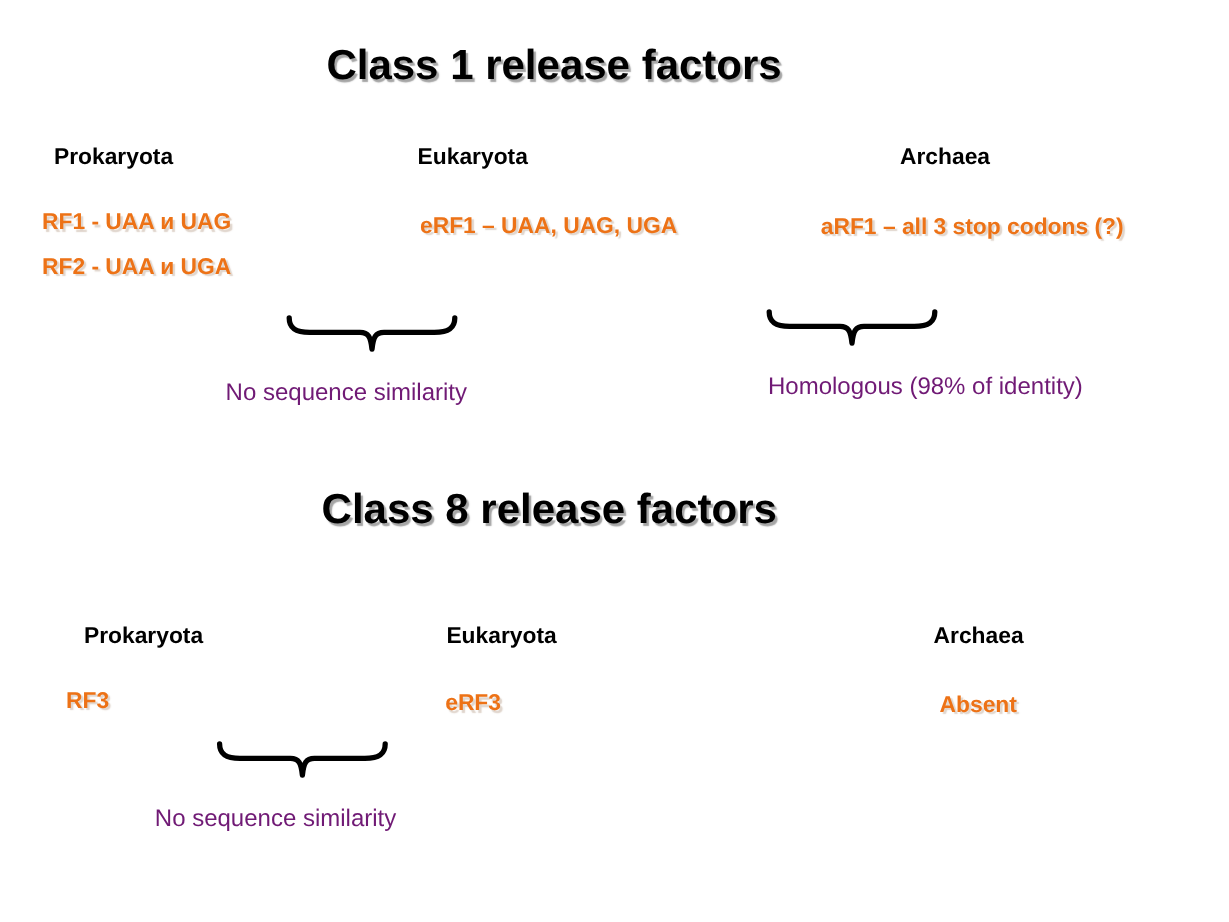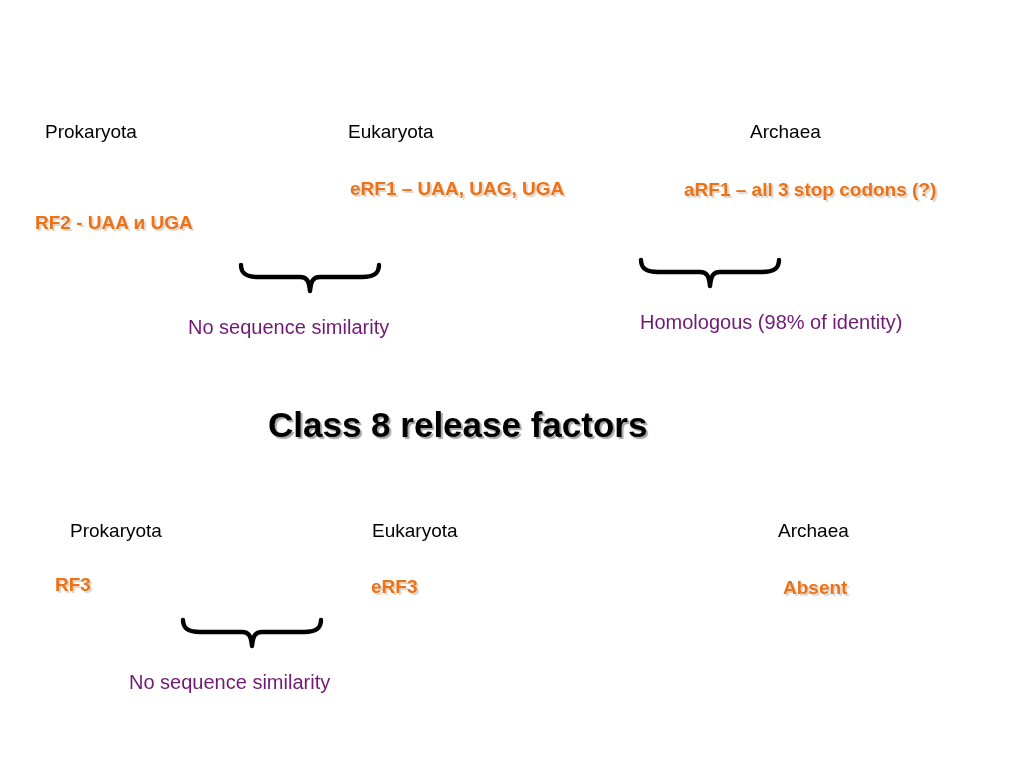--- a/index.html
+++ b/index.html
@@ -27,21 +27,21 @@
     font-weight: bold;
     color: #000000;
     letter-spacing: 0px;
     white-space: nowrap;
     text-shadow: 2px 2px 1px rgba(90,90,90,0.55);
   }
 
   
   .group-header {
     font-size: 19px;
-    font-weight: normal;
+    font-weight: bold;
     color: #000000;
     white-space: nowrap;
   }
 
   
   .factor {
     font-size: 19px;
     font-weight: bold;
     color: #ED7216;
     white-space: nowrap;
@@ -57,27 +57,29 @@
   }
 
   
   .brace svg { display: block; overflow: visible; }
 </style>
 </head>
 <body>
 
 <div id="slide">
 
+  <div class="abs section-title" style="left:272px; top:35px;">Class 1 release factors</div>
 
   <div class="abs group-header" style="left:45px; top:121px;">Prokaryota</div>
 
   <div class="abs group-header" style="left:348px; top:121px;">Eukaryota</div>
 
   <div class="abs group-header" style="left:750px; top:121px;">Archaea</div>
 
+  <div class="abs factor" style="left:35px; top:175px;">RF1 - UAA и UAG</div>
 
   <div class="abs factor" style="left:35px; top:212px;">RF2 - UAA и UGA</div>
 
   <div class="abs factor" style="left:350px; top:178px;">eRF1 – UAA, UAG, UGA</div>
 
   <div class="abs factor" style="left:684px; top:179px;">aRF1 – all 3 stop codons (?)</div>
 
   <div class="abs brace" style="left:238px; top:263px;">
     <svg width="144" height="32" viewBox="0 0 144 32" aria-hidden="true">
       <path d="M3 2 C3 11, 9 14, 20 14 L62 14 C69 14, 71 18, 72 28

